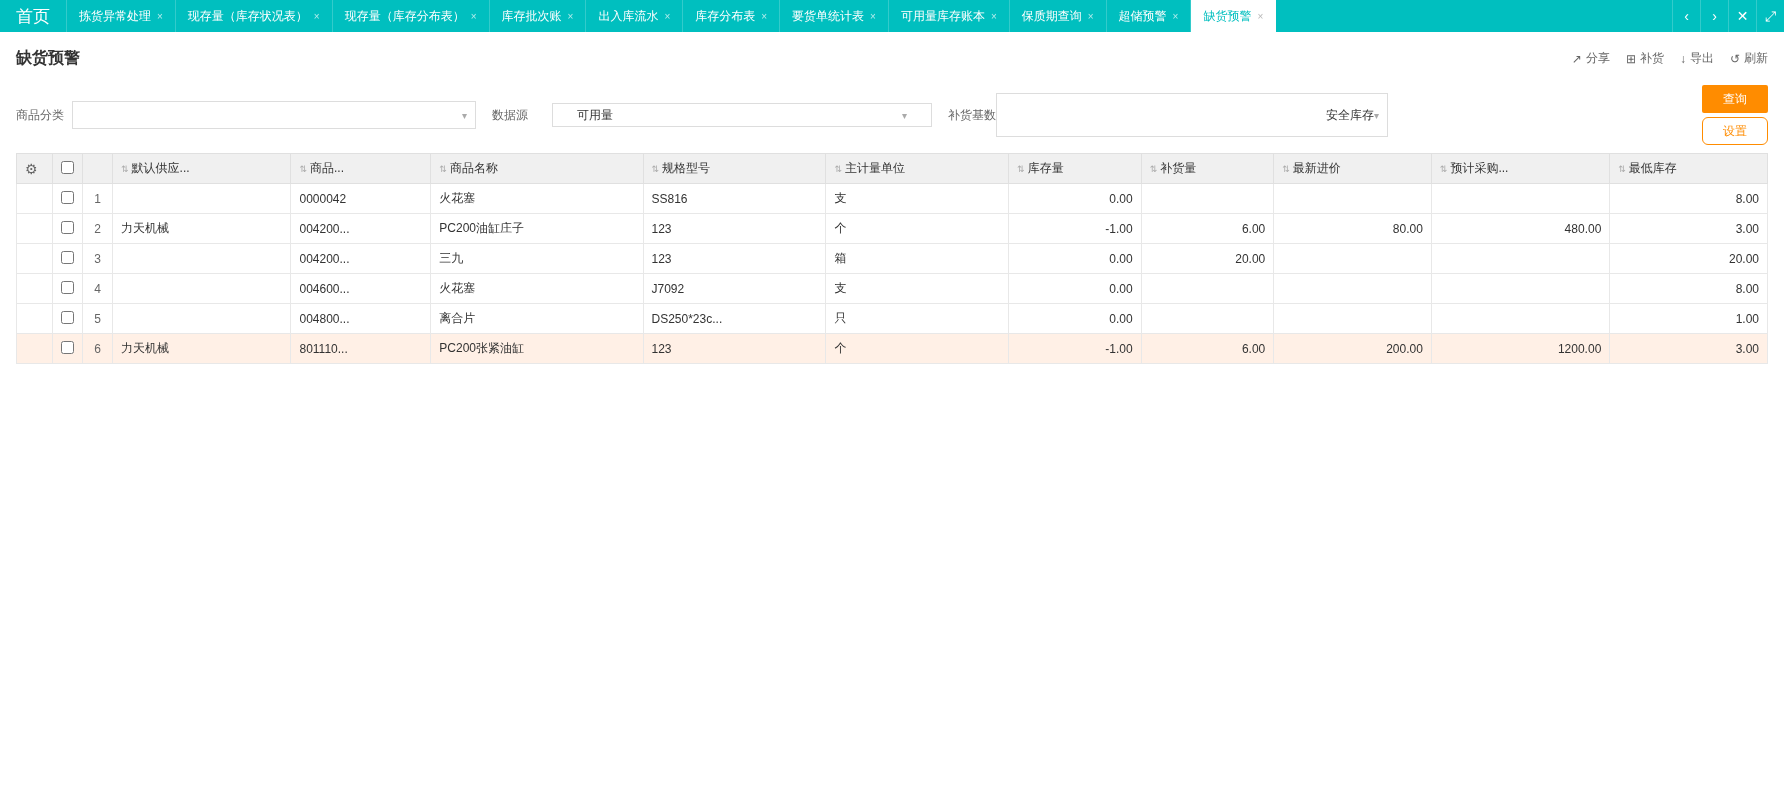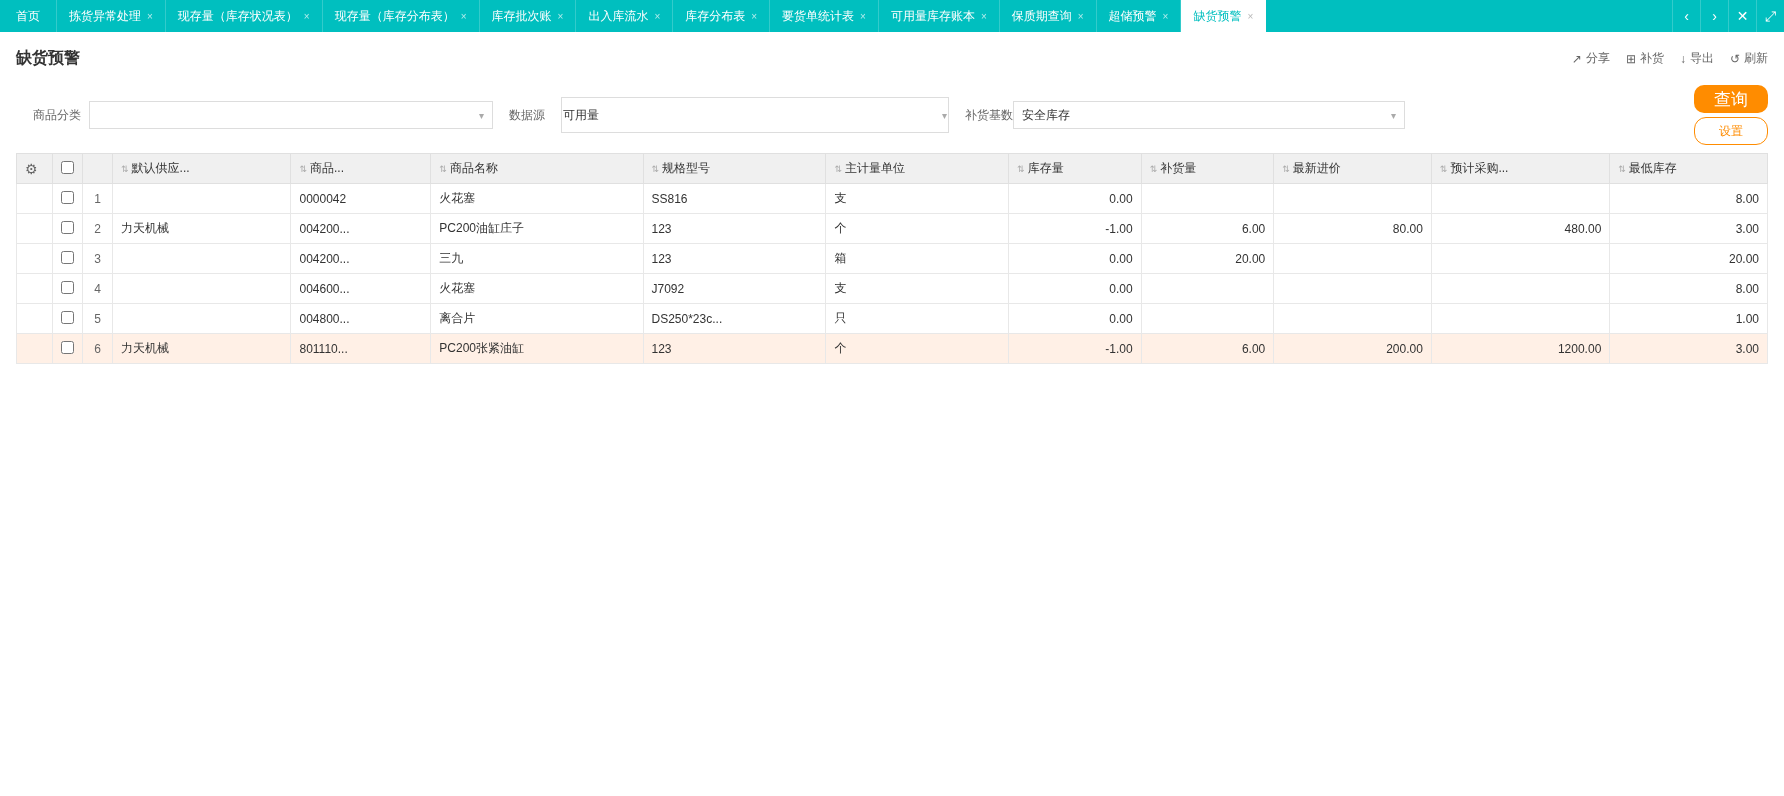--- a/index.html
+++ b/index.html
@@ -36,21 +36,21 @@
       opacity: 0.7;
       cursor: pointer;
     }
     .nav-tab.active .close-btn {
       color: #999;
     }
     .nav-tab-home {
       padding: 0 16px;
       background: #00bfbf;
       color: #fff;
-      font-size: 12px;
+      font-size: 17px;
     }
     .nav-controls {
       display: flex;
       align-items: center;
       margin-left: auto;
       flex-shrink: 0;
     }
     .nav-controls span {
       display: flex;
       align-items: center;
@@ -100,32 +100,32 @@
       white-space: nowrap;
       font-size: 12px;
     }
     .btn-query {
       background: #ff8c00;
       color: #fff;
       border: none;
       height: 28px;
       padding: 0 20px;
       cursor: pointer;
-      font-size: 17px;
-      border-radius: 10px;
+      font-size: 12px;
+      border-radius: 2px;
     }
     .btn-settings {
       background: #fff;
       color: #ff8c00;
       border: 1px solid #ff8c00;
       height: 28px;
       padding: 0 20px;
       cursor: pointer;
       font-size: 12px;
-      border-radius: 12px;
+      border-radius: 6px;
     }
 
     
     .data-table {
       width: 100%;
       border-collapse: collapse;
       font-size: 12px;
     }
     .data-table th {
       background: #f0f0f0;
@@ -254,37 +254,37 @@
         <span>导出</span>
       </div>
       <div class="header-action-item">
         <span>↺</span>
         <span>刷新</span>
       </div>
     </div>
   </div>
 
   <div style="display:flex; align-items:center; margin-bottom: 8px; gap: 16px;">
-    <div style="display:flex; align-items:center; gap:8px; flex:1; max-width:460px;margin-left:17px;">
+    <div style="display:flex; align-items:center; gap:8px; flex:1; max-width:460px;">
       <span class="filter-label">商品分类</span>
       <div style="flex:1; height:28px; border:1px solid #ddd; background:#fff; display:flex; align-items:center; justify-content:space-between; padding:0 8px; cursor:pointer; min-width:320px;">
         <span></span>
         <span style="color:#aaa; font-size:10px;">▾</span>
       </div>
     </div>
     <div style="display:flex; align-items:center; gap:16px; flex:1; max-width:440px;">
       <span class="filter-label">数据源</span>
-      <div style="flex:1; height:36px; border:1px solid #ddd; background:#fff; display:flex; align-items:center; justify-content:space-between; padding:0 1px; cursor:pointer; min-width:280px;">
+      <div style="flex:1; height:24px; border:1px solid #ddd; background:#fff; display:flex; align-items:center; justify-content:space-between; padding:0 24px; cursor:pointer; min-width:280px;margin-left:8px;">
         <span>可用量</span>
         <span style="color:#aaa; font-size:10px;">▾</span>
       </div>
     </div>
     <div style="display:flex; align-items:center; gap:0; flex:1; max-width:440px;">
       <span class="filter-label">补货基数</span>
-      <div style="flex:1; height:28px; border:1px solid #ddd; background:#fff; display:flex; align-items:center; justify-content:space-between; padding:0 8px; cursor:pointer; min-width:280px;">
+      <div style="flex:1; height:44px; border:1px solid #ddd; background:#fff; display:flex; align-items:center; justify-content:flex-end; padding:0 8px; cursor:pointer; min-width:280px;">
         <span>安全库存</span>
         <span style="color:#aaa; font-size:10px;">▾</span>
       </div>
     </div>
     <div style="display:flex; flex-direction:column; gap:4px; margin-left:auto;">
       <button class="btn-query">查询</button>
       <button class="btn-settings">设置</button>
     </div>
   </div>
 

